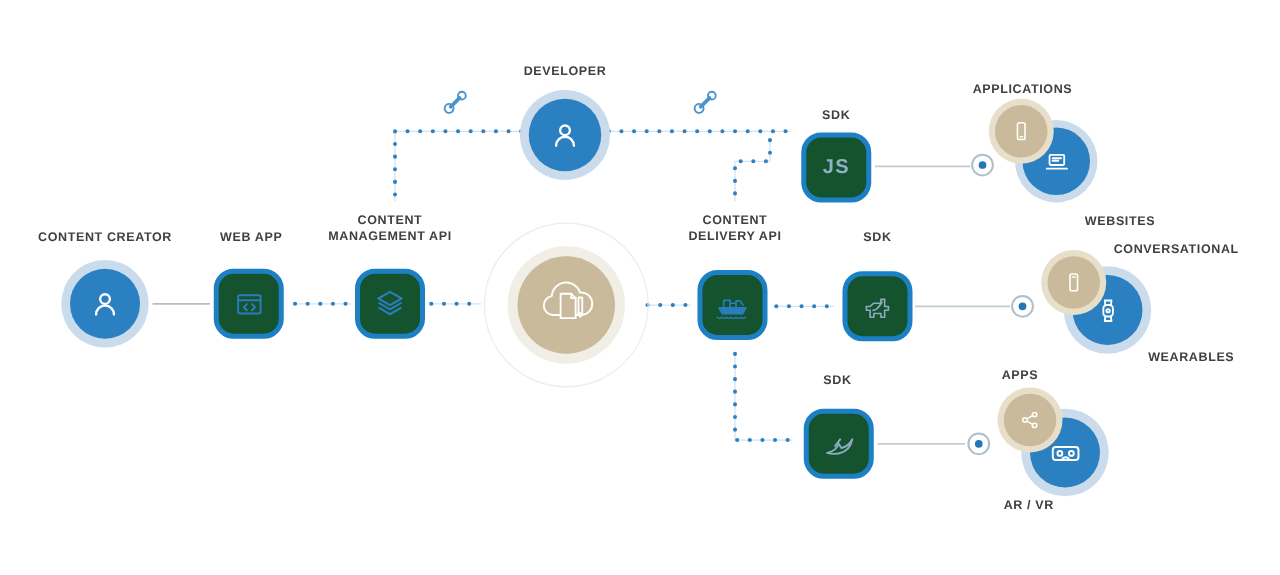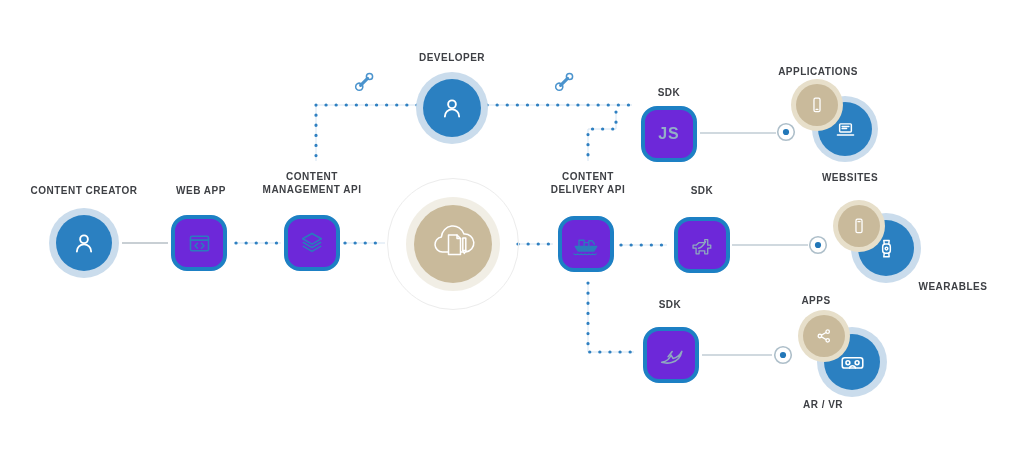--- a/index.html
+++ b/index.html
@@ -7,21 +7,21 @@
           font-family:"Liberation Sans",sans-serif;}
   svg.overlay{position:absolute;left:0;top:0;}
   .lbl{position:absolute;text-align:center;font-size:10px;font-weight:bold;
        letter-spacing:.5px;line-height:1.3;color:#3e4045;white-space:pre-line;}
   .halo{position:absolute;border-radius:50%;display:flex;align-items:center;justify-content:center;}
   .halo.blue{background:#cadcec;}
   .halo.tan{background:#e7dfca;}
   .circle{border-radius:50%;display:flex;align-items:center;justify-content:center;}
   .circle.blue{background:#2b80c1;}
   .circle.tan{background:#c9ba9b;}
-  .box{position:absolute;width:56px;height:56px;box-sizing:border-box;background:#6d28d9;
+  .box{position:absolute;width:56px;height:56px;box-sizing:border-box;background:#14532d;
        border:4px solid #1d80c4;border-radius:16px;display:flex;align-items:center;justify-content:center;}
   .js-text{font-size:16px;font-weight:600;letter-spacing:1px;color:#93afc7;}
   .ring{position:absolute;border-radius:50%;box-sizing:border-box;}
   
   .u{fill:none;stroke:#d4e3f1;stroke-width:1;}
   .d{fill:none;stroke:#2f80c1;stroke-width:3.2;stroke-linecap:round;stroke-dasharray:0.1 10;}
   .s{fill:none;stroke:#c0ccd4;stroke-width:1.4;}
   .sg{fill:none;stroke:#b6bfc6;stroke-width:1.4;}
 </style>
 </head>
@@ -84,21 +84,22 @@
   <div class="lbl" style="left:151px;top:184px;width:100px;">WEB APP</div>
   <div class="lbl" style="left:252px;top:170px;width:120px;">CONTENT
 MANAGEMENT API</div>
   <div class="lbl" style="left:402px;top:51px;width:100px;">DEVELOPER</div>
   <div class="lbl" style="left:538px;top:170px;width:100px;">CONTENT
 DELIVERY API</div>
   <div class="lbl" style="left:639px;top:86px;width:60px;">SDK</div>
   <div class="lbl" style="left:672px;top:184px;width:60px;">SDK</div>
   <div class="lbl" style="left:640px;top:298px;width:60px;">SDK</div>
   <div class="lbl" style="left:758px;top:65px;width:120px;">APPLICATIONS</div>
-  <div class="lbl" style="left:800px;top:171px;width:100px;">WEBSITES</div>
+  <div class="lbl" style="left:846px;top:171px;width:100px;">WEBSITES</div>
+  <div class="lbl" style="left:868px;top:193px;width:146px;">CONVERSATIONAL</div>
   <div class="lbl" style="left:898px;top:280px;width:110px;">WEARABLES</div>
   <div class="lbl" style="left:786px;top:294px;width:60px;">APPS</div>
   <div class="lbl" style="left:783px;top:398px;width:80px;">AR / VR</div>
 
   <div class="halo blue" style="left:49px;top:208px;width:70px;height:70px;">
     <div class="circle blue" style="width:56px;height:56px;">
       <svg width="30" height="30" viewBox="0 0 24 24" fill="none" stroke="#fff" stroke-width="1.5" stroke-linecap="round">
         <circle cx="12" cy="9" r="3.1"></circle>
           <path d="M6.3 18.8 a5.7 5.7 0 0 1 11.4 0"></path>
       </svg>

